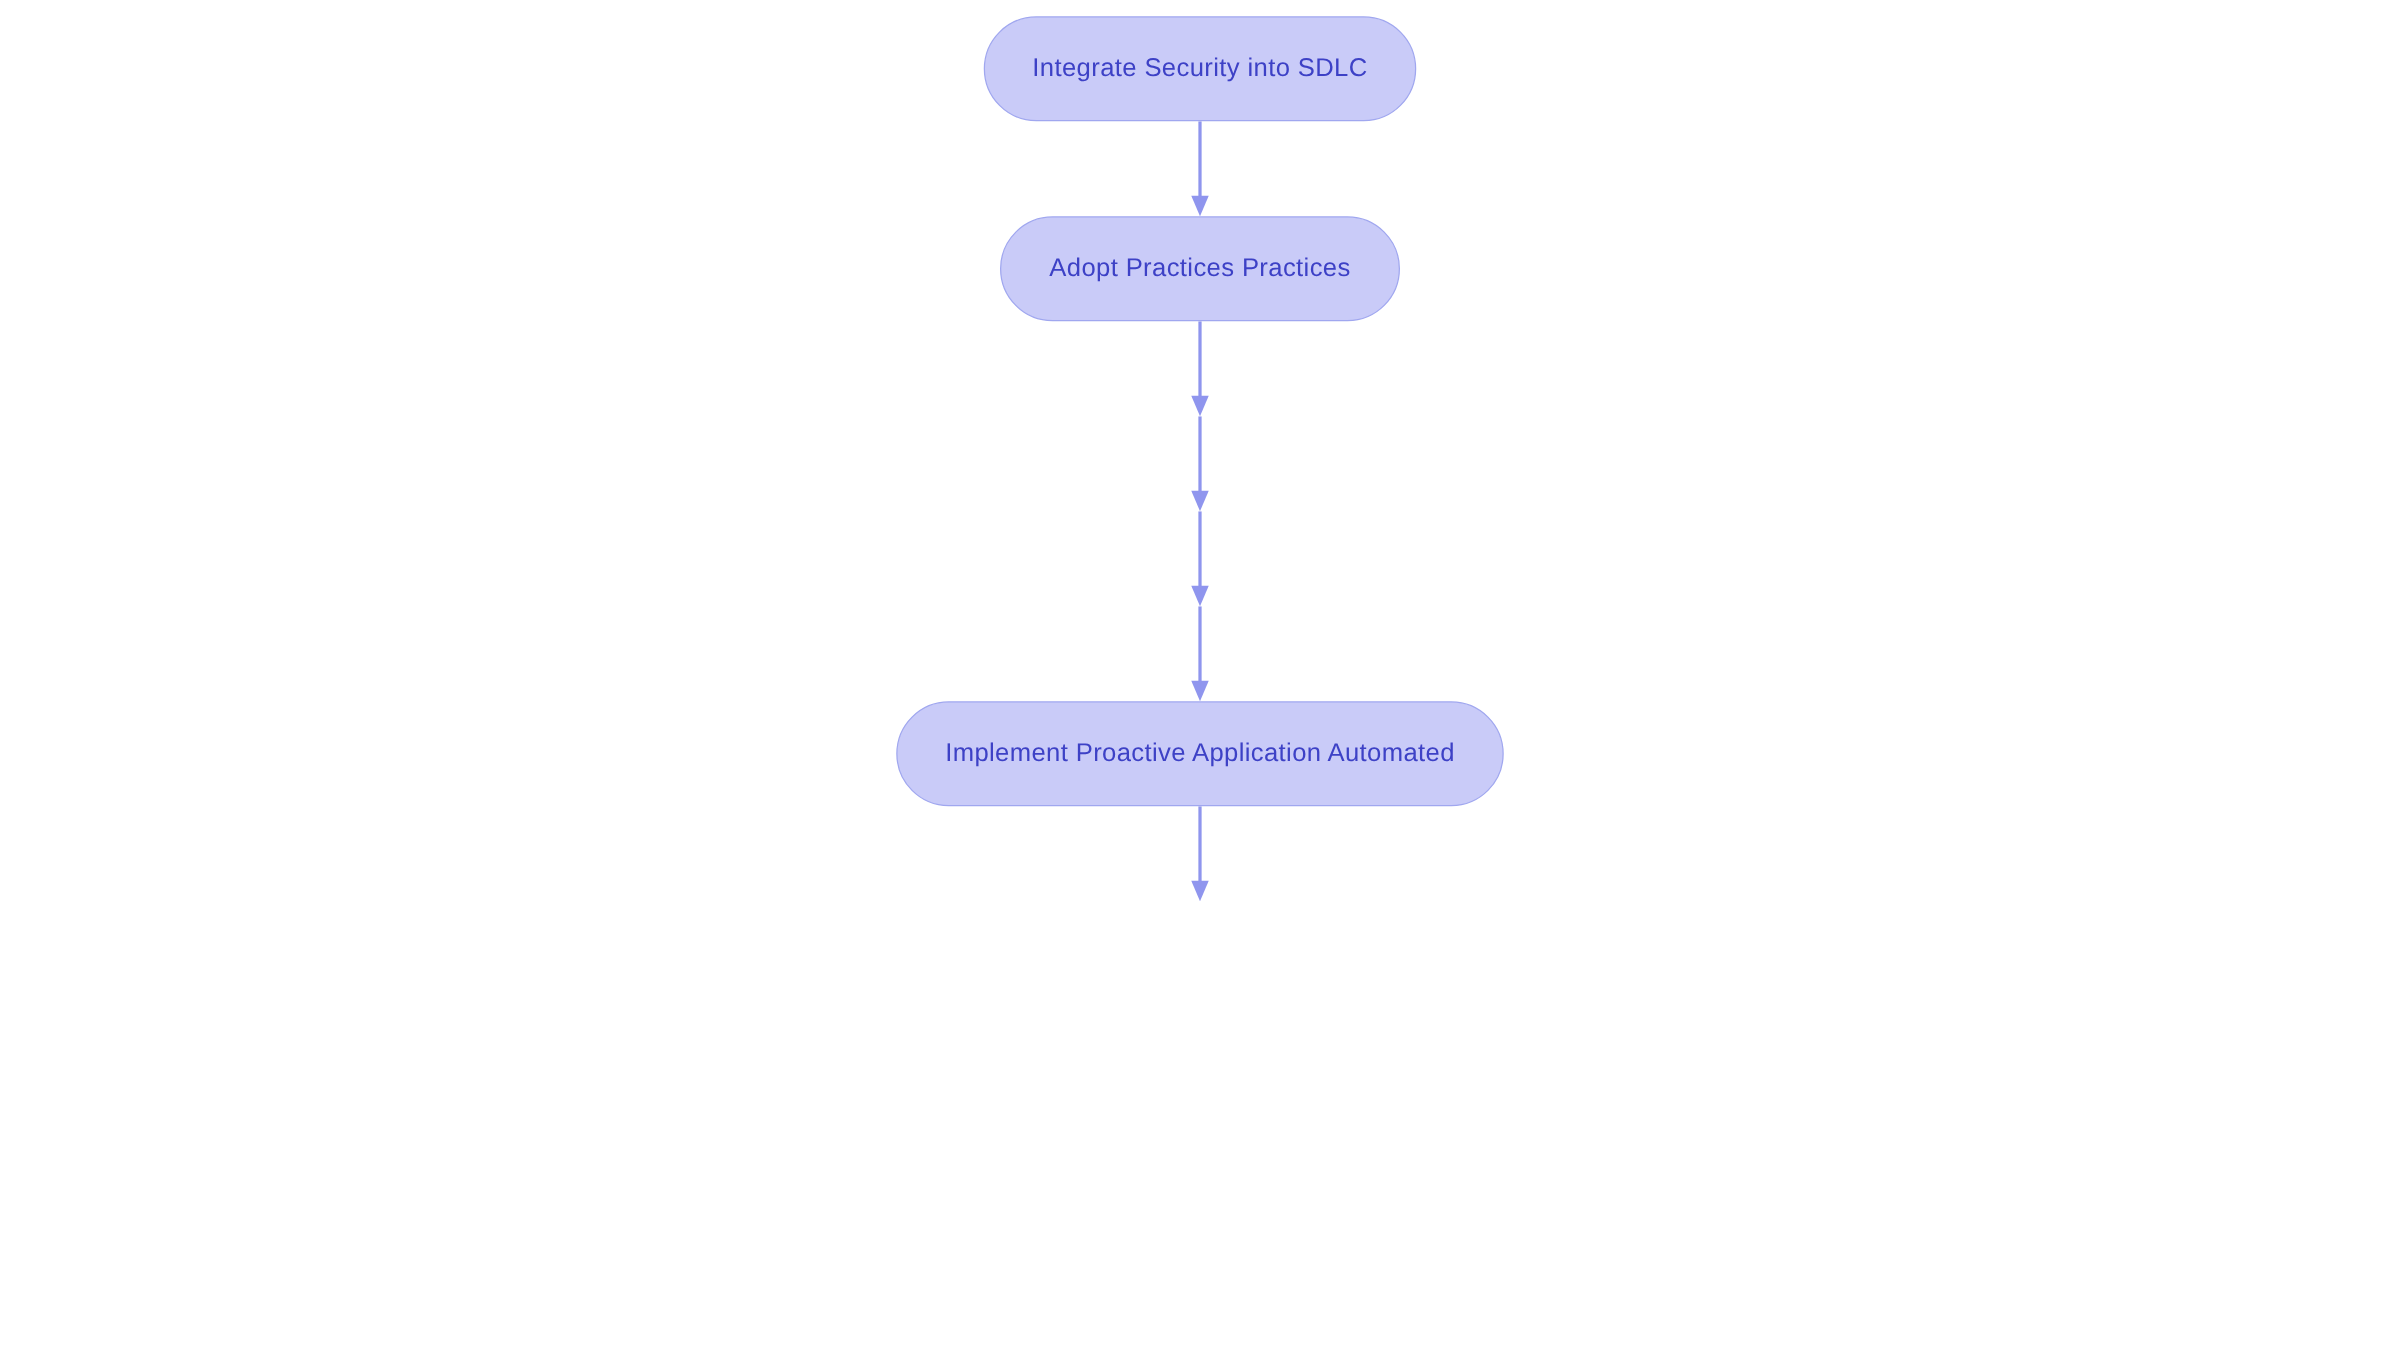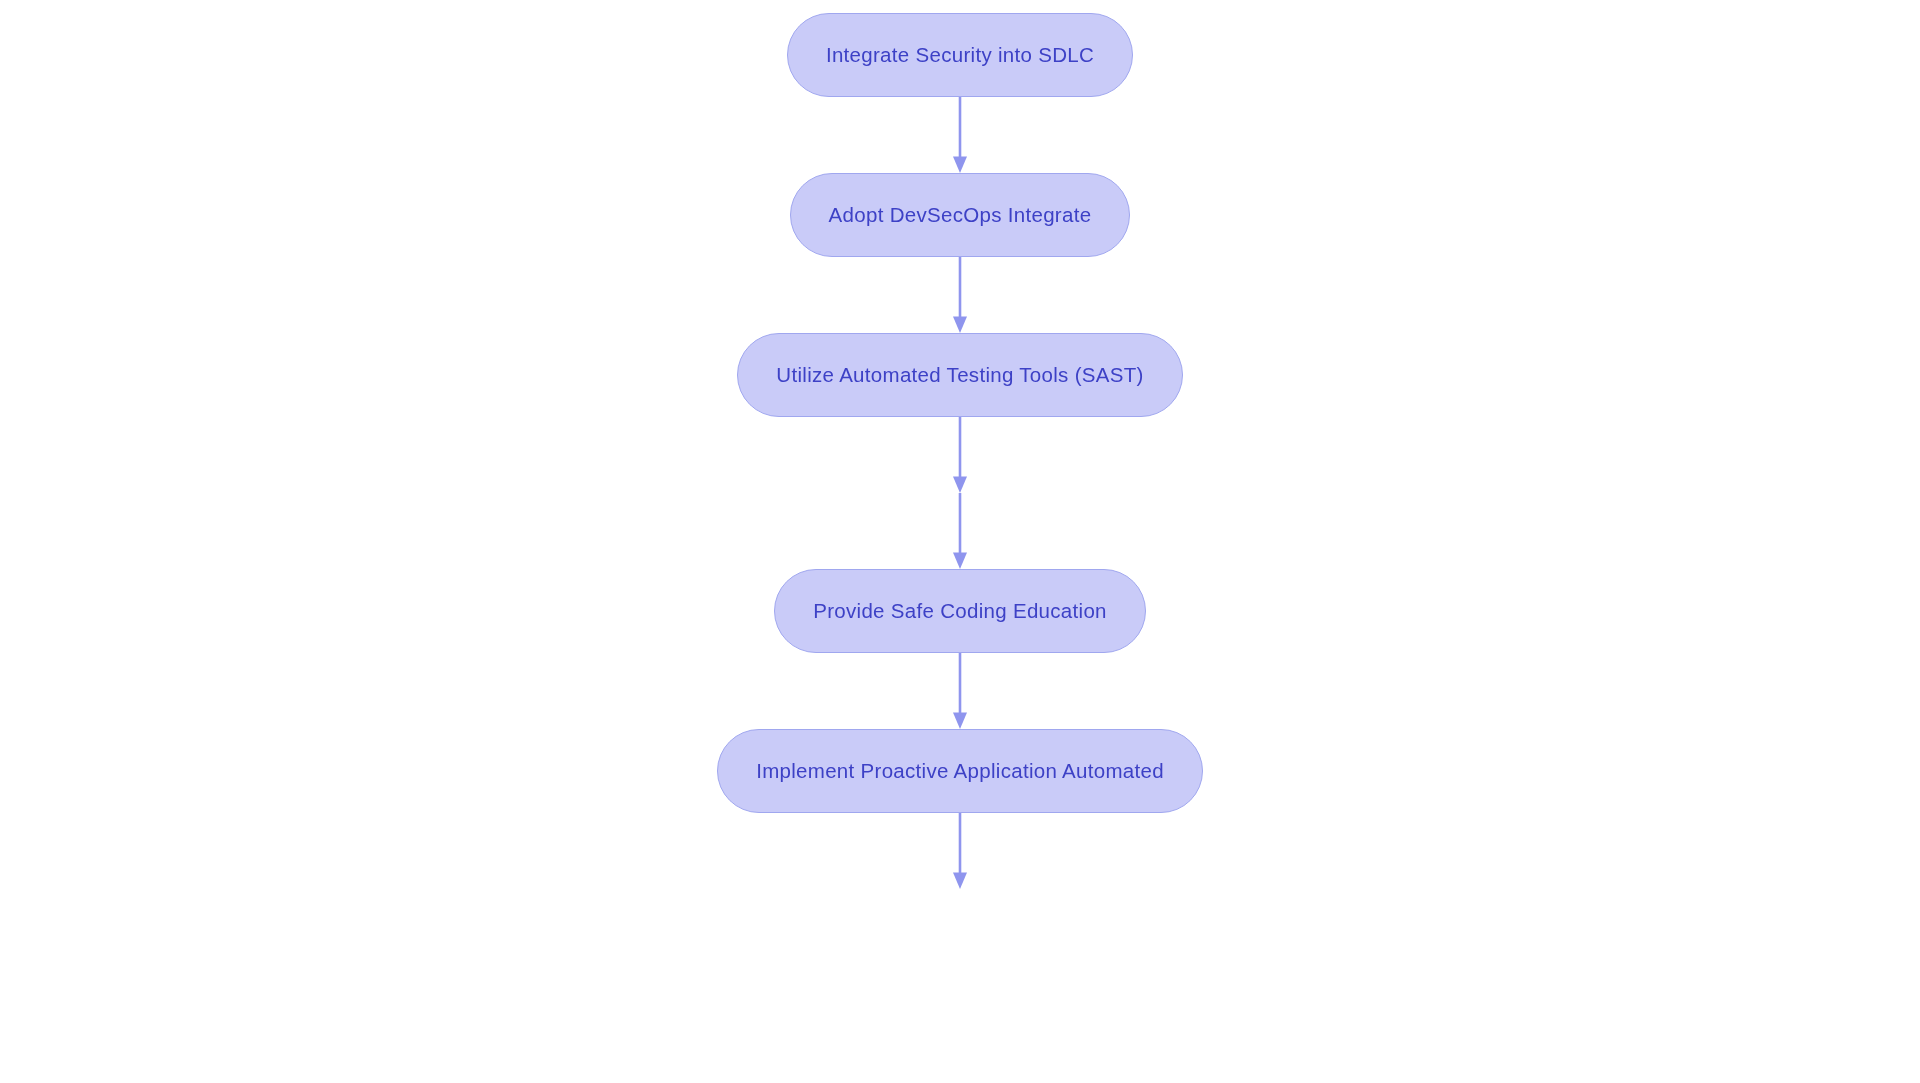--- a/index.html
+++ b/index.html
@@ -71,52 +71,46 @@
     </div>
 
     <div class="connector">
       <svg width="18" height="76" viewBox="0 0 18 76">
         <line x1="9" y1="0" x2="9" y2="61" stroke="var(--arrow)" stroke-width="2.6"></line>
         <polygon points="2,59.5 16,59.5 9,76" fill="var(--arrow)"></polygon>
       </svg>
     </div>
 
     <div class="node">
-      <span class="node-label">Adopt DevSecOps Integrate</span>
-    </div>
-
-    <div class="connector">
-      <svg width="18" height="76" viewBox="0 0 18 76">
-        <line x1="9" y1="0" x2="9" y2="61" stroke="var(--arrow)" stroke-width="2.6"></line>
-        <polygon points="2,59.5 16,59.5 9,76" fill="var(--arrow)"></polygon>
-      </svg>
-    </div>
-
-    <div class="node">
-      <span class="node-label">Utilize Automated Testing Tools (SAST)</span>
+      <span class="node-label">Adopt Practices Practices</span>
     </div>
 
     <div class="connector">
       <svg width="18" height="76" viewBox="0 0 18 76">
         <line x1="9" y1="0" x2="9" y2="61" stroke="var(--arrow)" stroke-width="2.6"></line>
         <polygon points="2,59.5 16,59.5 9,76" fill="var(--arrow)"></polygon>
       </svg>
     </div>
 
 
     <div class="connector">
       <svg width="18" height="76" viewBox="0 0 18 76">
         <line x1="9" y1="0" x2="9" y2="61" stroke="var(--arrow)" stroke-width="2.6"></line>
         <polygon points="2,59.5 16,59.5 9,76" fill="var(--arrow)"></polygon>
       </svg>
     </div>
 
-    <div class="node">
-      <span class="node-label">Provide Safe Coding Education</span>
+
+    <div class="connector">
+      <svg width="18" height="76" viewBox="0 0 18 76">
+        <line x1="9" y1="0" x2="9" y2="61" stroke="var(--arrow)" stroke-width="2.6"></line>
+        <polygon points="2,59.5 16,59.5 9,76" fill="var(--arrow)"></polygon>
+      </svg>
     </div>
+
 
     <div class="connector">
       <svg width="18" height="76" viewBox="0 0 18 76">
         <line x1="9" y1="0" x2="9" y2="61" stroke="var(--arrow)" stroke-width="2.6"></line>
         <polygon points="2,59.5 16,59.5 9,76" fill="var(--arrow)"></polygon>
       </svg>
     </div>
 
     <div class="node">
       <span class="node-label">Implement Proactive Application Automated</span>

